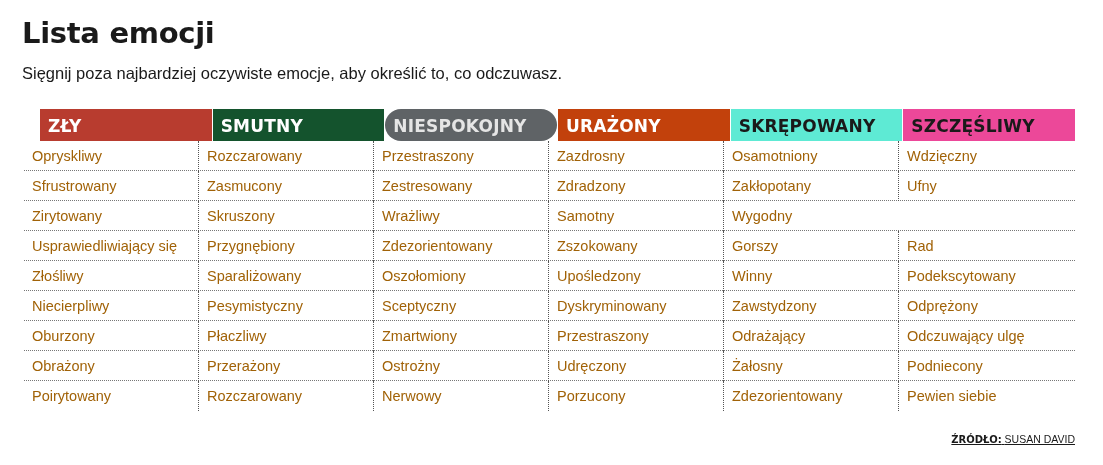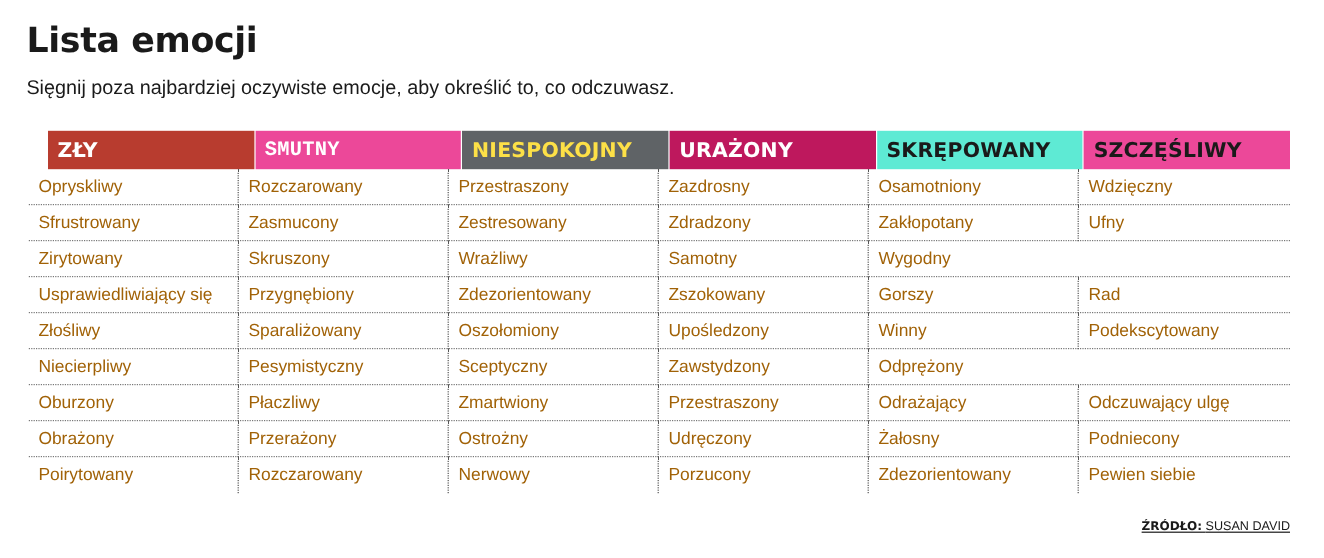--- a/index.html
+++ b/index.html
@@ -27,23 +27,23 @@
 </style>
 </head>
 <body>
 
 <div class="title">Lista emocji</div>
 <div class="subtitle">Sięgnij poza najbardziej oczywiste emocje, aby określić to, co odczuwasz.</div>
 
 <div class="table">
   <div class="header-row" id="header-row">
       <div class="hcell c0" style="background: rgb(184, 60, 47); color: rgb(255, 255, 255);">ZŁY</div>
-      <div class="hcell c1" style="background: #ec4899; color: rgb(255, 255, 255); font-family: Liberation Mono, monospace;">SMUTNY</div>
-      <div class="hcell c2" style="background: rgb(95, 99, 102); color: #fde047;">NIESPOKOJNY</div>
-      <div class="hcell c3" style="background: #be185d; color: rgb(255, 255, 255);">URAŻONY</div>
+      <div class="hcell c1" style="background: #14532d; color: rgb(255, 255, 255);">SMUTNY</div>
+      <div class="hcell c2" style="background: rgb(95, 99, 102); color: #e5e5e5; border-radius: 16px;">NIESPOKOJNY</div>
+      <div class="hcell c3" style="background: #c2410c; color: rgb(255, 255, 255);">URAŻONY</div>
       <div class="hcell c4" style="background: #5eead4; color: rgb(26, 26, 26);">SKRĘPOWANY</div>
       <div class="hcell c5" style="background: #ec4899; color: rgb(26, 26, 26);">SZCZĘŚLIWY</div>
     </div>
   <div class="body-rows" id="body-rows">
       <div class="row">
         <div class="cell c0">Opryskliwy</div>
         <div class="cell c1">Rozczarowany</div>
         <div class="cell c2">Przestraszony</div>
         <div class="cell c3">Zazdrosny</div>
         <div class="cell c4">Osamotniony</div>
@@ -77,20 +77,21 @@
         <div class="cell c1">Sparaliżowany</div>
         <div class="cell c2">Oszołomiony</div>
         <div class="cell c3">Upośledzony</div>
         <div class="cell c4">Winny</div>
         <div class="cell c5">Podekscytowany</div>
       </div>
       <div class="row">
         <div class="cell c0">Niecierpliwy</div>
         <div class="cell c1">Pesymistyczny</div>
         <div class="cell c2">Sceptyczny</div>
+        <div class="cell c3">Dyskryminowany</div>
         <div class="cell c4">Zawstydzony</div>
         <div class="cell c5">Odprężony</div>
       </div>
       <div class="row">
         <div class="cell c0">Oburzony</div>
         <div class="cell c1">Płaczliwy</div>
         <div class="cell c2">Zmartwiony</div>
         <div class="cell c3">Przestraszony</div>
         <div class="cell c4">Odrażający</div>
         <div class="cell c5">Odczuwający ulgę</div>

